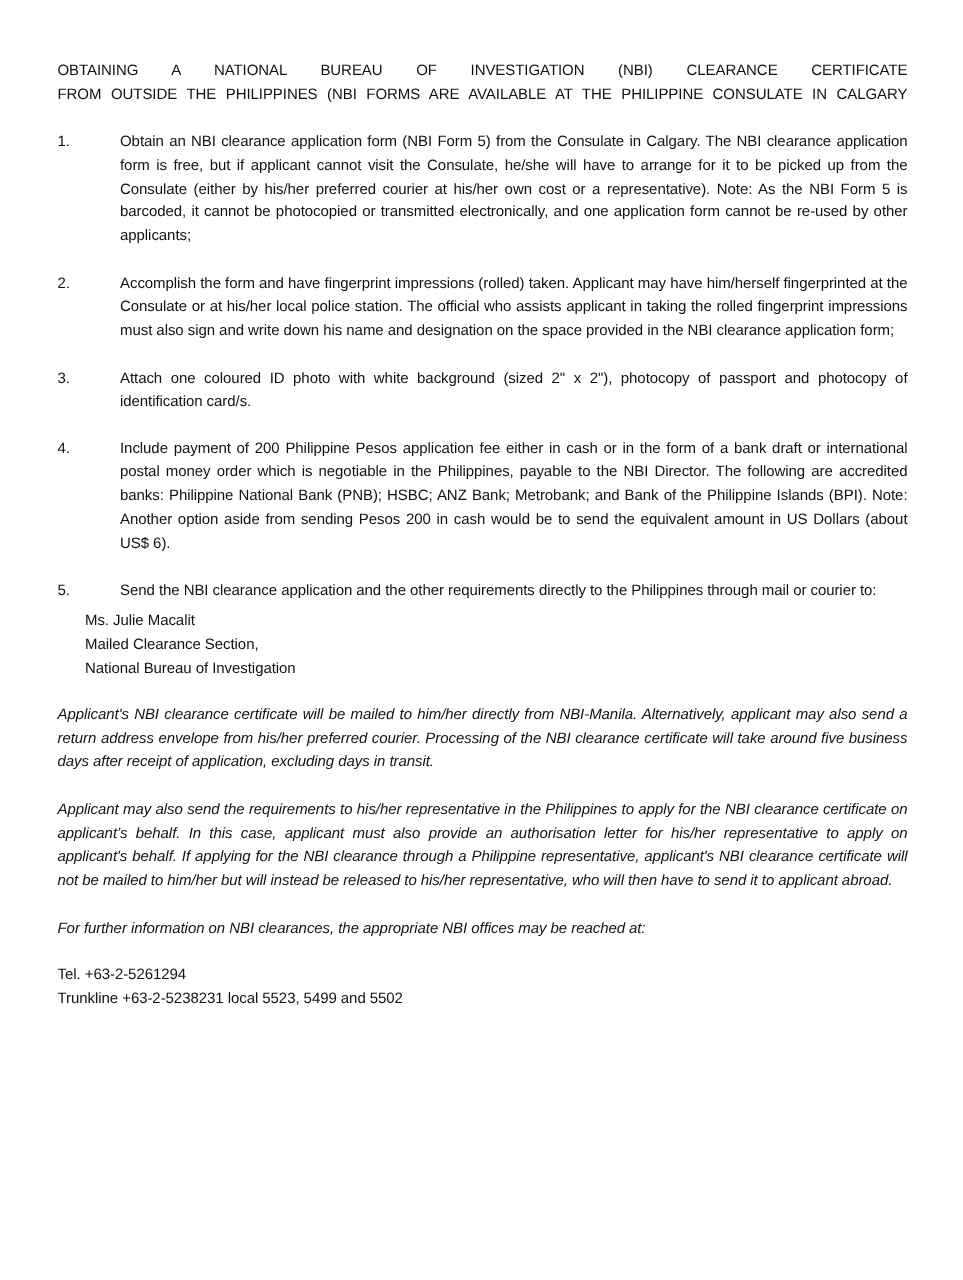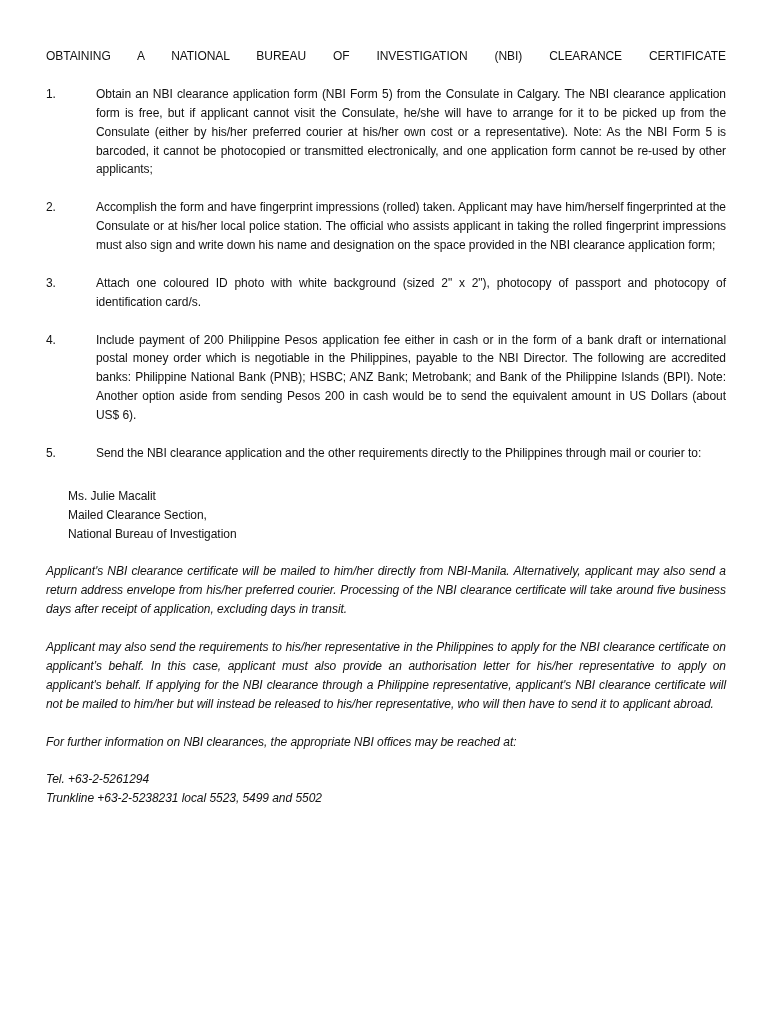--- a/index.html
+++ b/index.html
@@ -46,42 +46,42 @@
     .item-num {
       position: absolute;
       left: 0;
       top: 0;
     }
     .item-text {
       display: block;
       margin-left: 28px;
     }
     .address {
-      margin-top: 24px;
+      margin-top: 5px;
     }
     .address-line {
       display: block;
     }
     .para {
       margin: 0 0 18.9px 0;
       text-align: justify;
       font-style: italic;
     }
     .contact-line {
       display: block;
-      font-style: italic;
     }
   </style>
 </head>
 <body>
 
 <div class="page">
 
   <div class="title-block">
     <span class="title-line">OBTAINING A NATIONAL BUREAU OF INVESTIGATION (NBI) CLEARANCE CERTIFICATE</span>
+    <span class="title-line">FROM OUTSIDE THE PHILIPPINES (NBI FORMS ARE AVAILABLE AT THE PHILIPPINE CONSULATE IN CALGARY</span>
   </div>
 
   <ol class="list">
     <li class="list-item">
       <span class="item-num">1.</span>
       <span class="item-text">Obtain an NBI clearance application form (NBI Form 5) from the Consulate in Calgary.  The NBI clearance application form is free, but if applicant cannot visit the Consulate, he/she will have to arrange for it to be picked up from the Consulate (either by his/her preferred courier at his/her own cost or a representative). Note: As the NBI Form 5 is barcoded, it cannot be photocopied or transmitted electronically, and one application form cannot be re-used by other applicants;</span>
     </li>
     <li class="list-item">
       <span class="item-num">2.</span>
       <span class="item-text">Accomplish the form and have fingerprint impressions (rolled) taken.  Applicant may have him/herself fingerprinted at the Consulate or at his/her local police station.  The official who assists applicant in taking the rolled fingerprint impressions must also sign and write down his name and designation on the space provided in the NBI clearance application form;</span>

